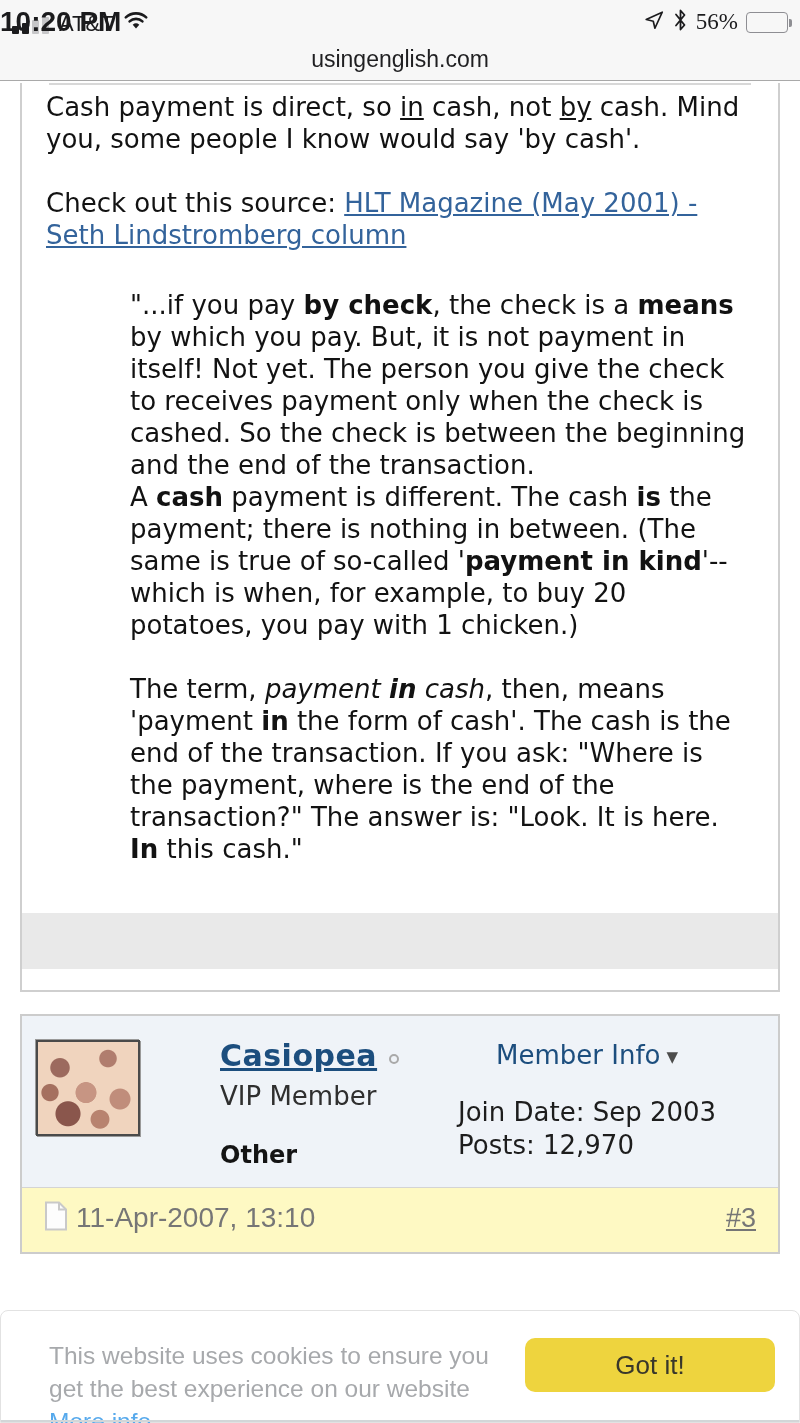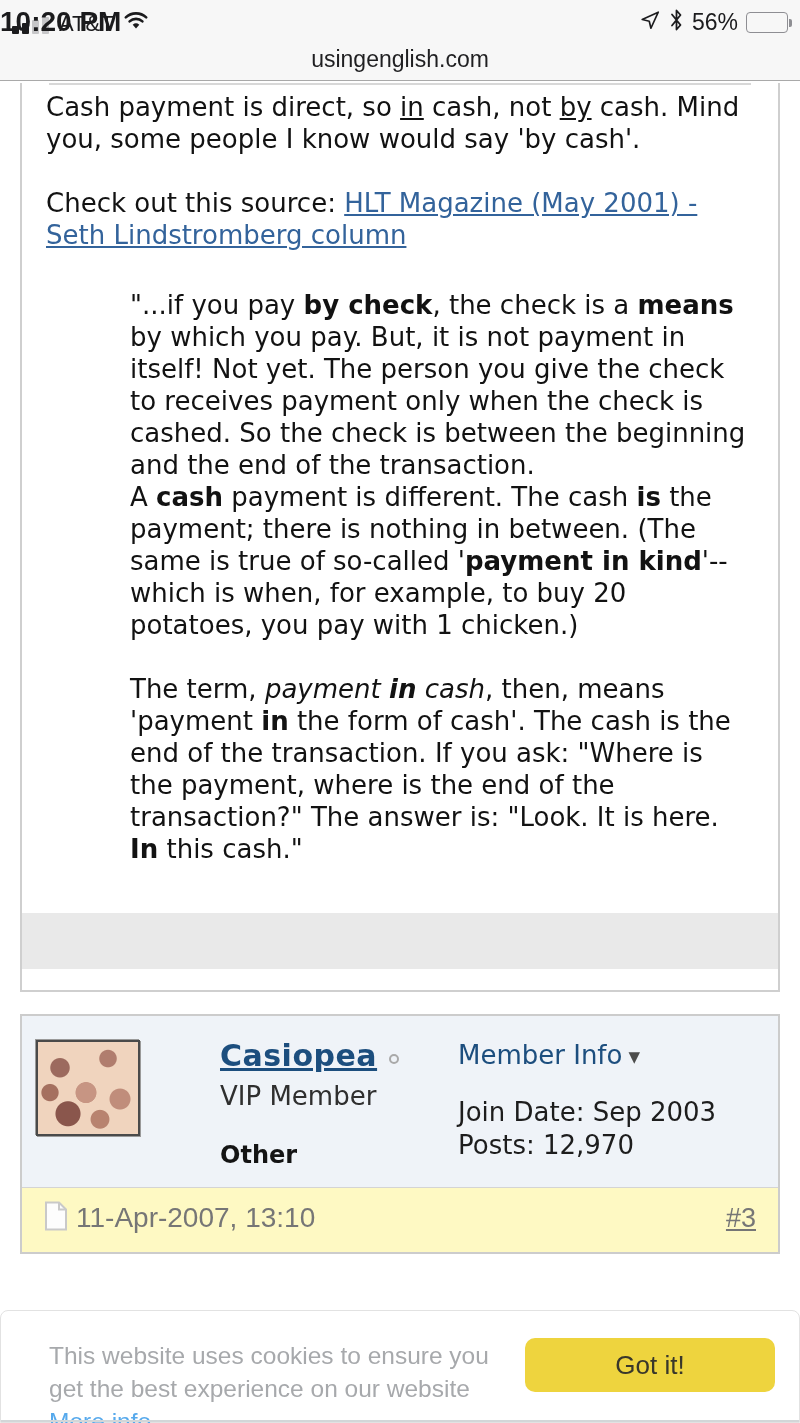--- a/index.html
+++ b/index.html
@@ -17,21 +17,21 @@
   .signal i { display:block; width:7px; border-radius:1px; }
   .signal i:nth-child(1){ height:8px;  background:#1b1b1d; }
   .signal i:nth-child(2){ height:11px; background:#1b1b1d; }
   .signal i:nth-child(3){ height:14px; background:#c6c6c8; }
   .signal i:nth-child(4){ height:17px; background:#c6c6c8; }
   .carrier { font-size:22px; line-height:22px; margin:0 2px 0 4px; }
   .sb-center {
     position:absolute; left:0; right:0; 
     font-size:28px; font-weight:700; pointer-events:none;
   }
-  .sb-right { margin-left:auto; display:flex; align-items:center; gap:8px; z-index:1; }
+  .sb-right { margin-left:auto; display:flex; align-items:center; gap:8px; z-index:1;font-family:Liberation Serif, serif; }
   .pct { font-size:23px; }
   .battery { position:relative; width:42px; height:21px; border:1px solid #8e8e93; border-radius:4px; padding:2px; }
   .battery .fill { height:100%; width:55%; background:#1b1b1d; border-radius:1px; }
   .battery .nub { position:absolute; right:-5px; top:6px; width:3px; height:8px; background:#8e8e93; border-radius:0 2px 2px 0; }
 
   
   .url-bar {
     height:37px; background:#f7f7f7; border-bottom:1px solid #a9a9a9;
     display:flex; align-items:flex-start; justify-content:center;
     font-family:"Liberation Sans", sans-serif;
@@ -77,21 +77,21 @@
     font-size:30px; font-weight:bold; color:#1c4e7e; text-decoration:underline;
     letter-spacing:0.5px;
   }
   .status-dot {
     width:10px; height:10px; border:2px solid #a9a9a9; border-radius:50%;
     margin-left:12px; margin-top:6px; background:#eff3f8;
   }
   .member-title { font-size:26px; color:#2f2f2f; margin-top:8px; }
   .member-group { font-size:24px; font-weight:bold; color:#141414; margin-top:30px; }
   .member-right { padding-top:2px; }
-  .member-info-toggle { display:flex; align-items:center; font-size:26px; color:#1c4e7e; }
+  .member-info-toggle { display:flex; align-items:center; font-size:26px; color:#1c4e7e;justify-content:center; }
   .caret { font-size:15px; color:#4c4c4c; margin-left:6px; margin-top:4px; }
   .member-stats { margin-top:26px; font-size:26px; color:#1d1d1d; line-height:33px; }
 
   
   .date-row {
     background:#fef9c3; border-top:1px solid #d4d4d4;
     display:flex; align-items:center; padding:13px 22px 17px 22px;
     font-family:"Liberation Sans", sans-serif;
   }
   .doc-icon { margin-right:8px; }

